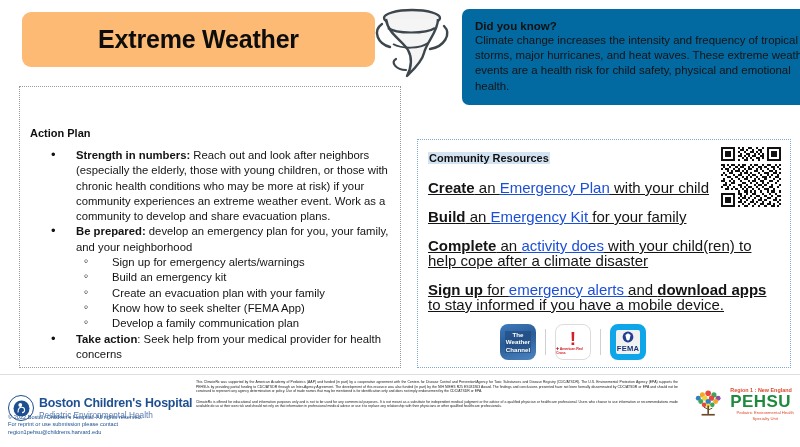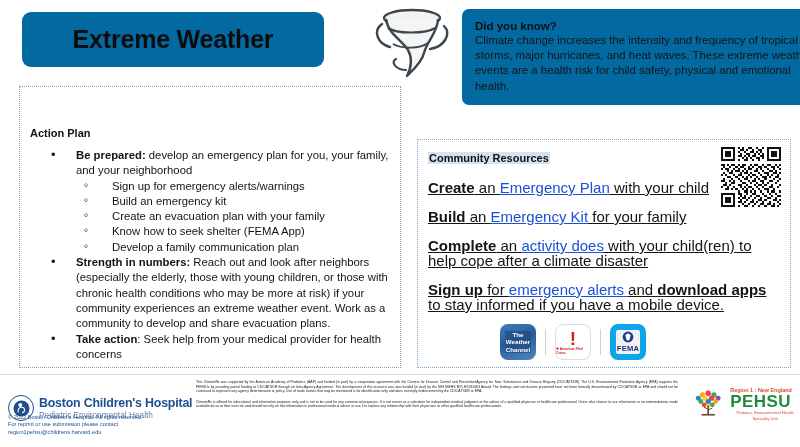--- a/index.html
+++ b/index.html
@@ -7,22 +7,22 @@
     width: 800px; height: 447px;
     background: #ffffff;
     font-family: "Liberation Sans", sans-serif;
     overflow: hidden;
   }
   #page { position: relative; width: 800px; height: 447px; background: #fff; }
 
   
   .title-pill {
     position: absolute; left: 22px; top: 12px;
-    width: 302px; height: 55px;
-    background: #0369a1;
+    width: 353px; height: 55px;
+    background: #fdba74;
     border-radius: 9px;
     display: flex; align-items: center; justify-content: center;
   }
   .title-pill span {
     font-size: 25px; font-weight: bold; color: #0d0d0d;
     letter-spacing: -0.2px;
   }
 
   
   .tornado { position: absolute; left: 366px; top: 4px; width: 92px; height: 78px; }
@@ -165,31 +165,31 @@
 
   <div class="didyouknow">
     <div class="dyk-head">Did you know?</div>
     <div class="dyk-body">Climate change increases the intensity and frequency of tropical storms, major hurricanes, and heat waves. These extreme weather events are a health risk for child safety, physical and emotional health.</div>
   </div>
 
   <div class="action-panel">
     <div class="panel-title">Action Plan</div>
     <ul class="lvl1">
       <li>
+        <span class="b">Strength in numbers:</span><span> Reach out and look after neighbors (especially the elderly, those with young children,  or those with chronic health conditions who may be more at risk) if your community experiences an extreme weather event. Work as a community to develop and share evacuation plans.</span>
+      </li>
+      <li>
         <span class="b">Be prepared:</span><span> develop an emergency plan for you, your family, and your neighborhood</span>
         <ul class="lvl2">
           <li>Sign up for emergency alerts/warnings</li>
           <li>Build an emergency kit</li>
           <li>Create an evacuation plan with your family</li>
           <li>Know how to seek shelter (FEMA App)</li>
           <li>Develop a family communication plan</li>
         </ul>
-      </li>
-      <li>
-        <span class="b">Strength in numbers:</span><span> Reach out and look after neighbors (especially the elderly, those with young children,  or those with chronic health conditions who may be more at risk) if your community experiences an extreme weather event. Work as a community to develop and share evacuation plans.</span>
       </li>
       <li>
         <span class="b">Take action</span><span>: Seek help from your medical provider for health concerns</span>
       </li>
     </ul>
   </div>
 
   <div class="resources-panel">
     <div>
       <span class="panel-title hl">Community Resources</span>

